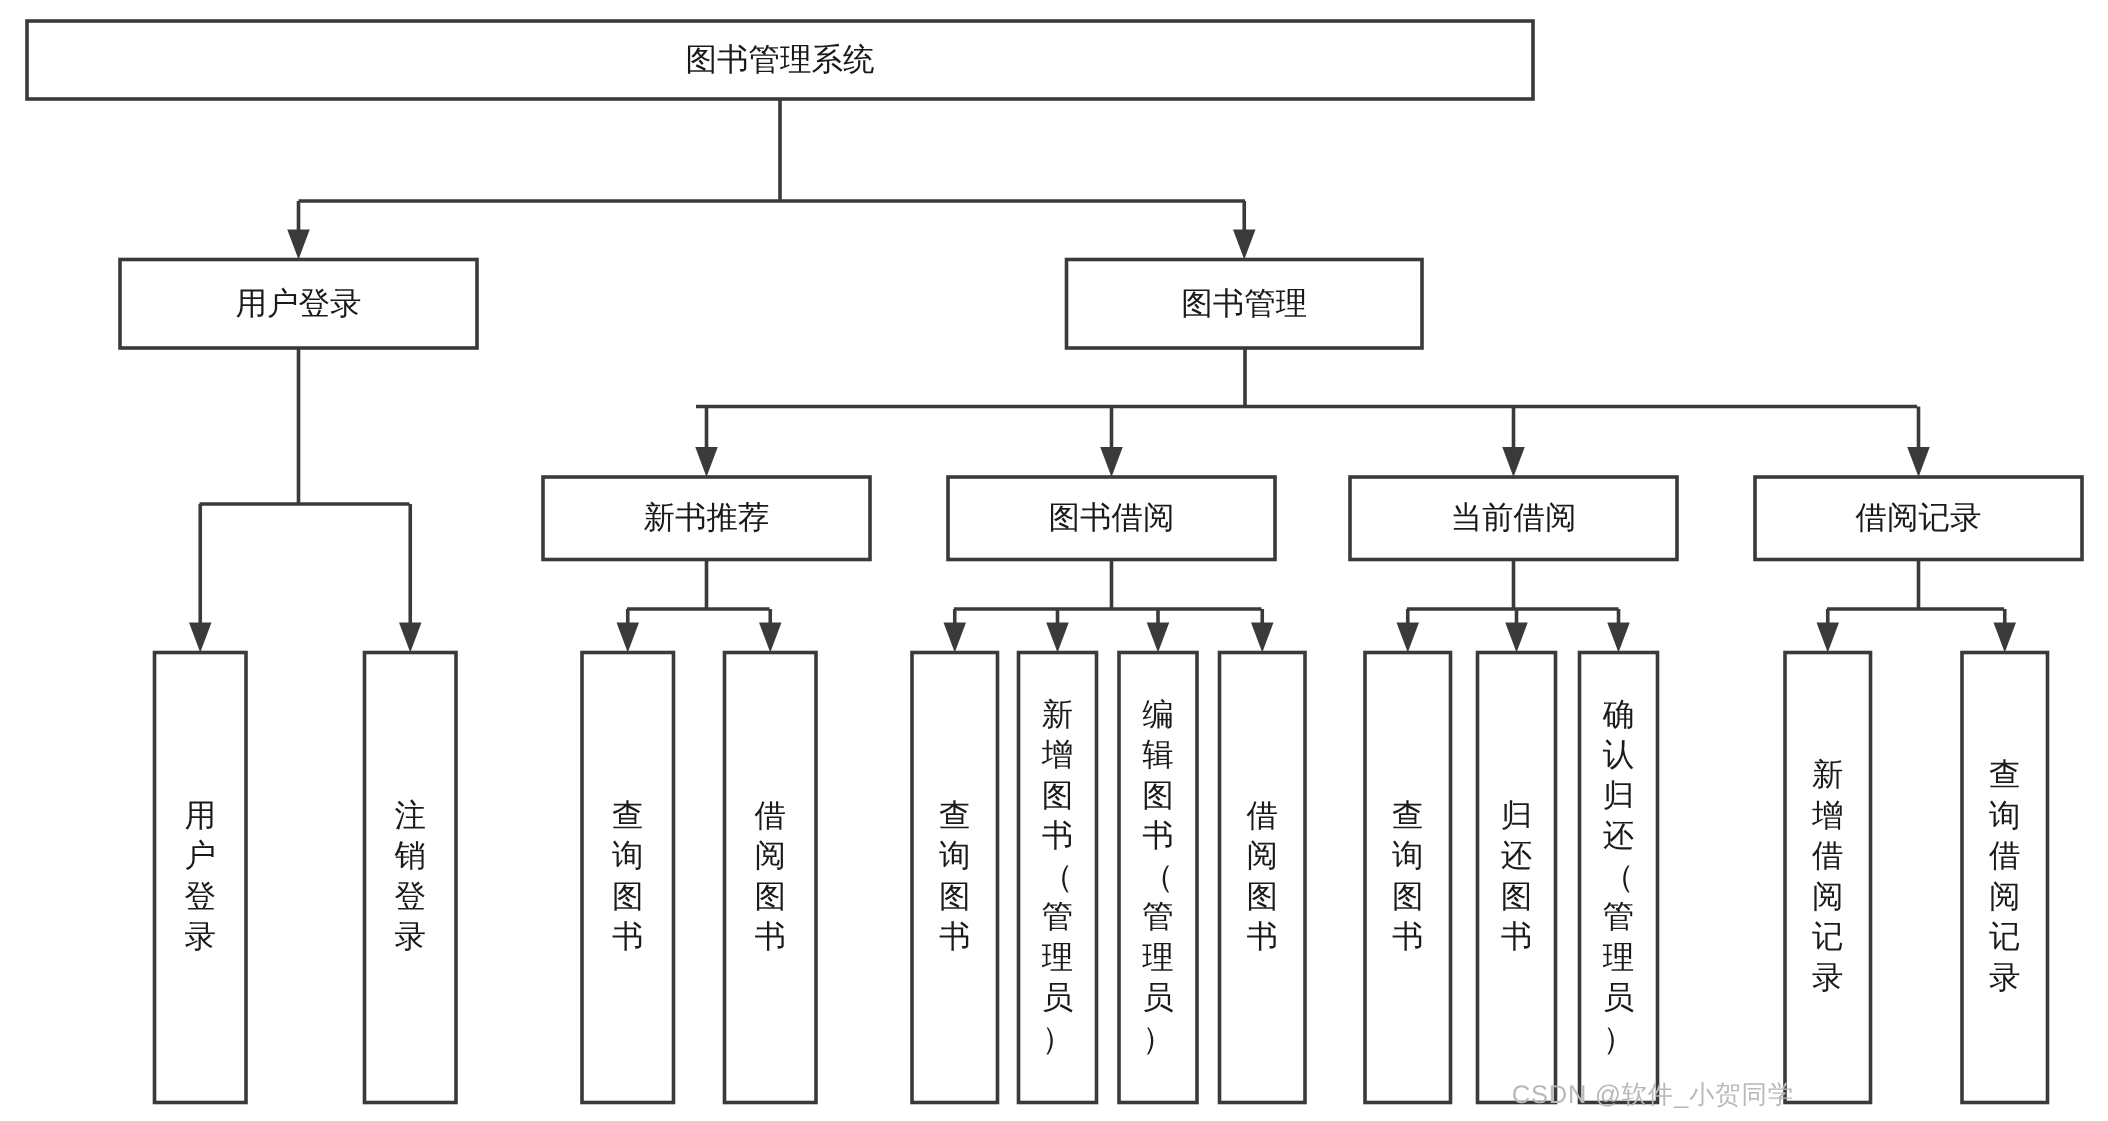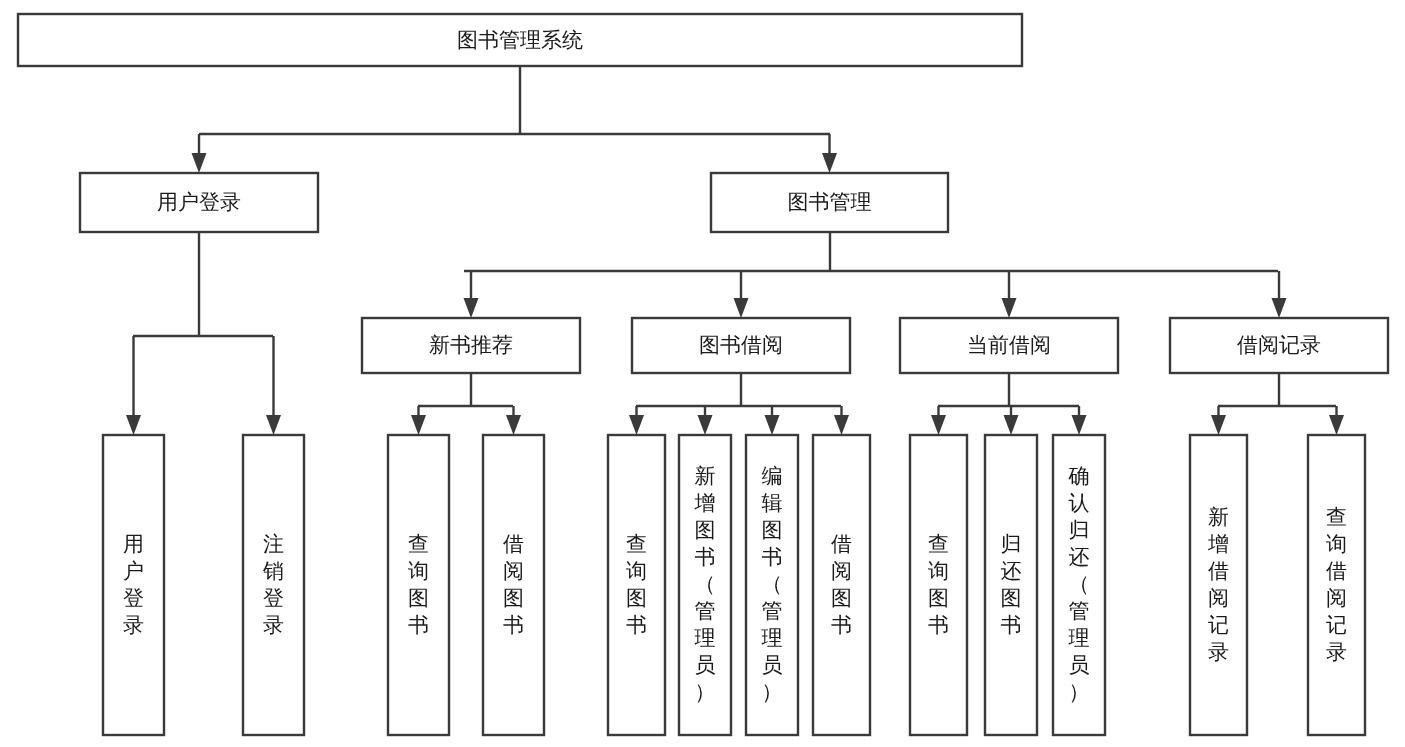--- a/index.html
+++ b/index.html
@@ -200,13 +200,14 @@
         <g>
           <rect x="1190" y="435" width="57" height="300" class="node-box"></rect>
           <text x="1218.5" y="517.5" class="node-label label-v"><tspan x="1218.5" dy="0">新</tspan><tspan x="1218.5" dy="27">增</tspan><tspan x="1218.5" dy="27">借</tspan><tspan x="1218.5" dy="27">阅</tspan><tspan x="1218.5" dy="27">记</tspan><tspan x="1218.5" dy="27">录</tspan></text>
         </g>
         <g>
           <rect x="1308" y="435" width="57" height="300" class="node-box"></rect>
           <text x="1336.5" y="517.5" class="node-label label-v"><tspan x="1336.5" dy="0">查</tspan><tspan x="1336.5" dy="27">询</tspan><tspan x="1336.5" dy="27">借</tspan><tspan x="1336.5" dy="27">阅</tspan><tspan x="1336.5" dy="27">记</tspan><tspan x="1336.5" dy="27">录</tspan></text>
         </g>
       </g>
   </svg>
+  <div class="watermark">CSDN @软件_小贺同学</div>
 </div>
 
 </body></html>

